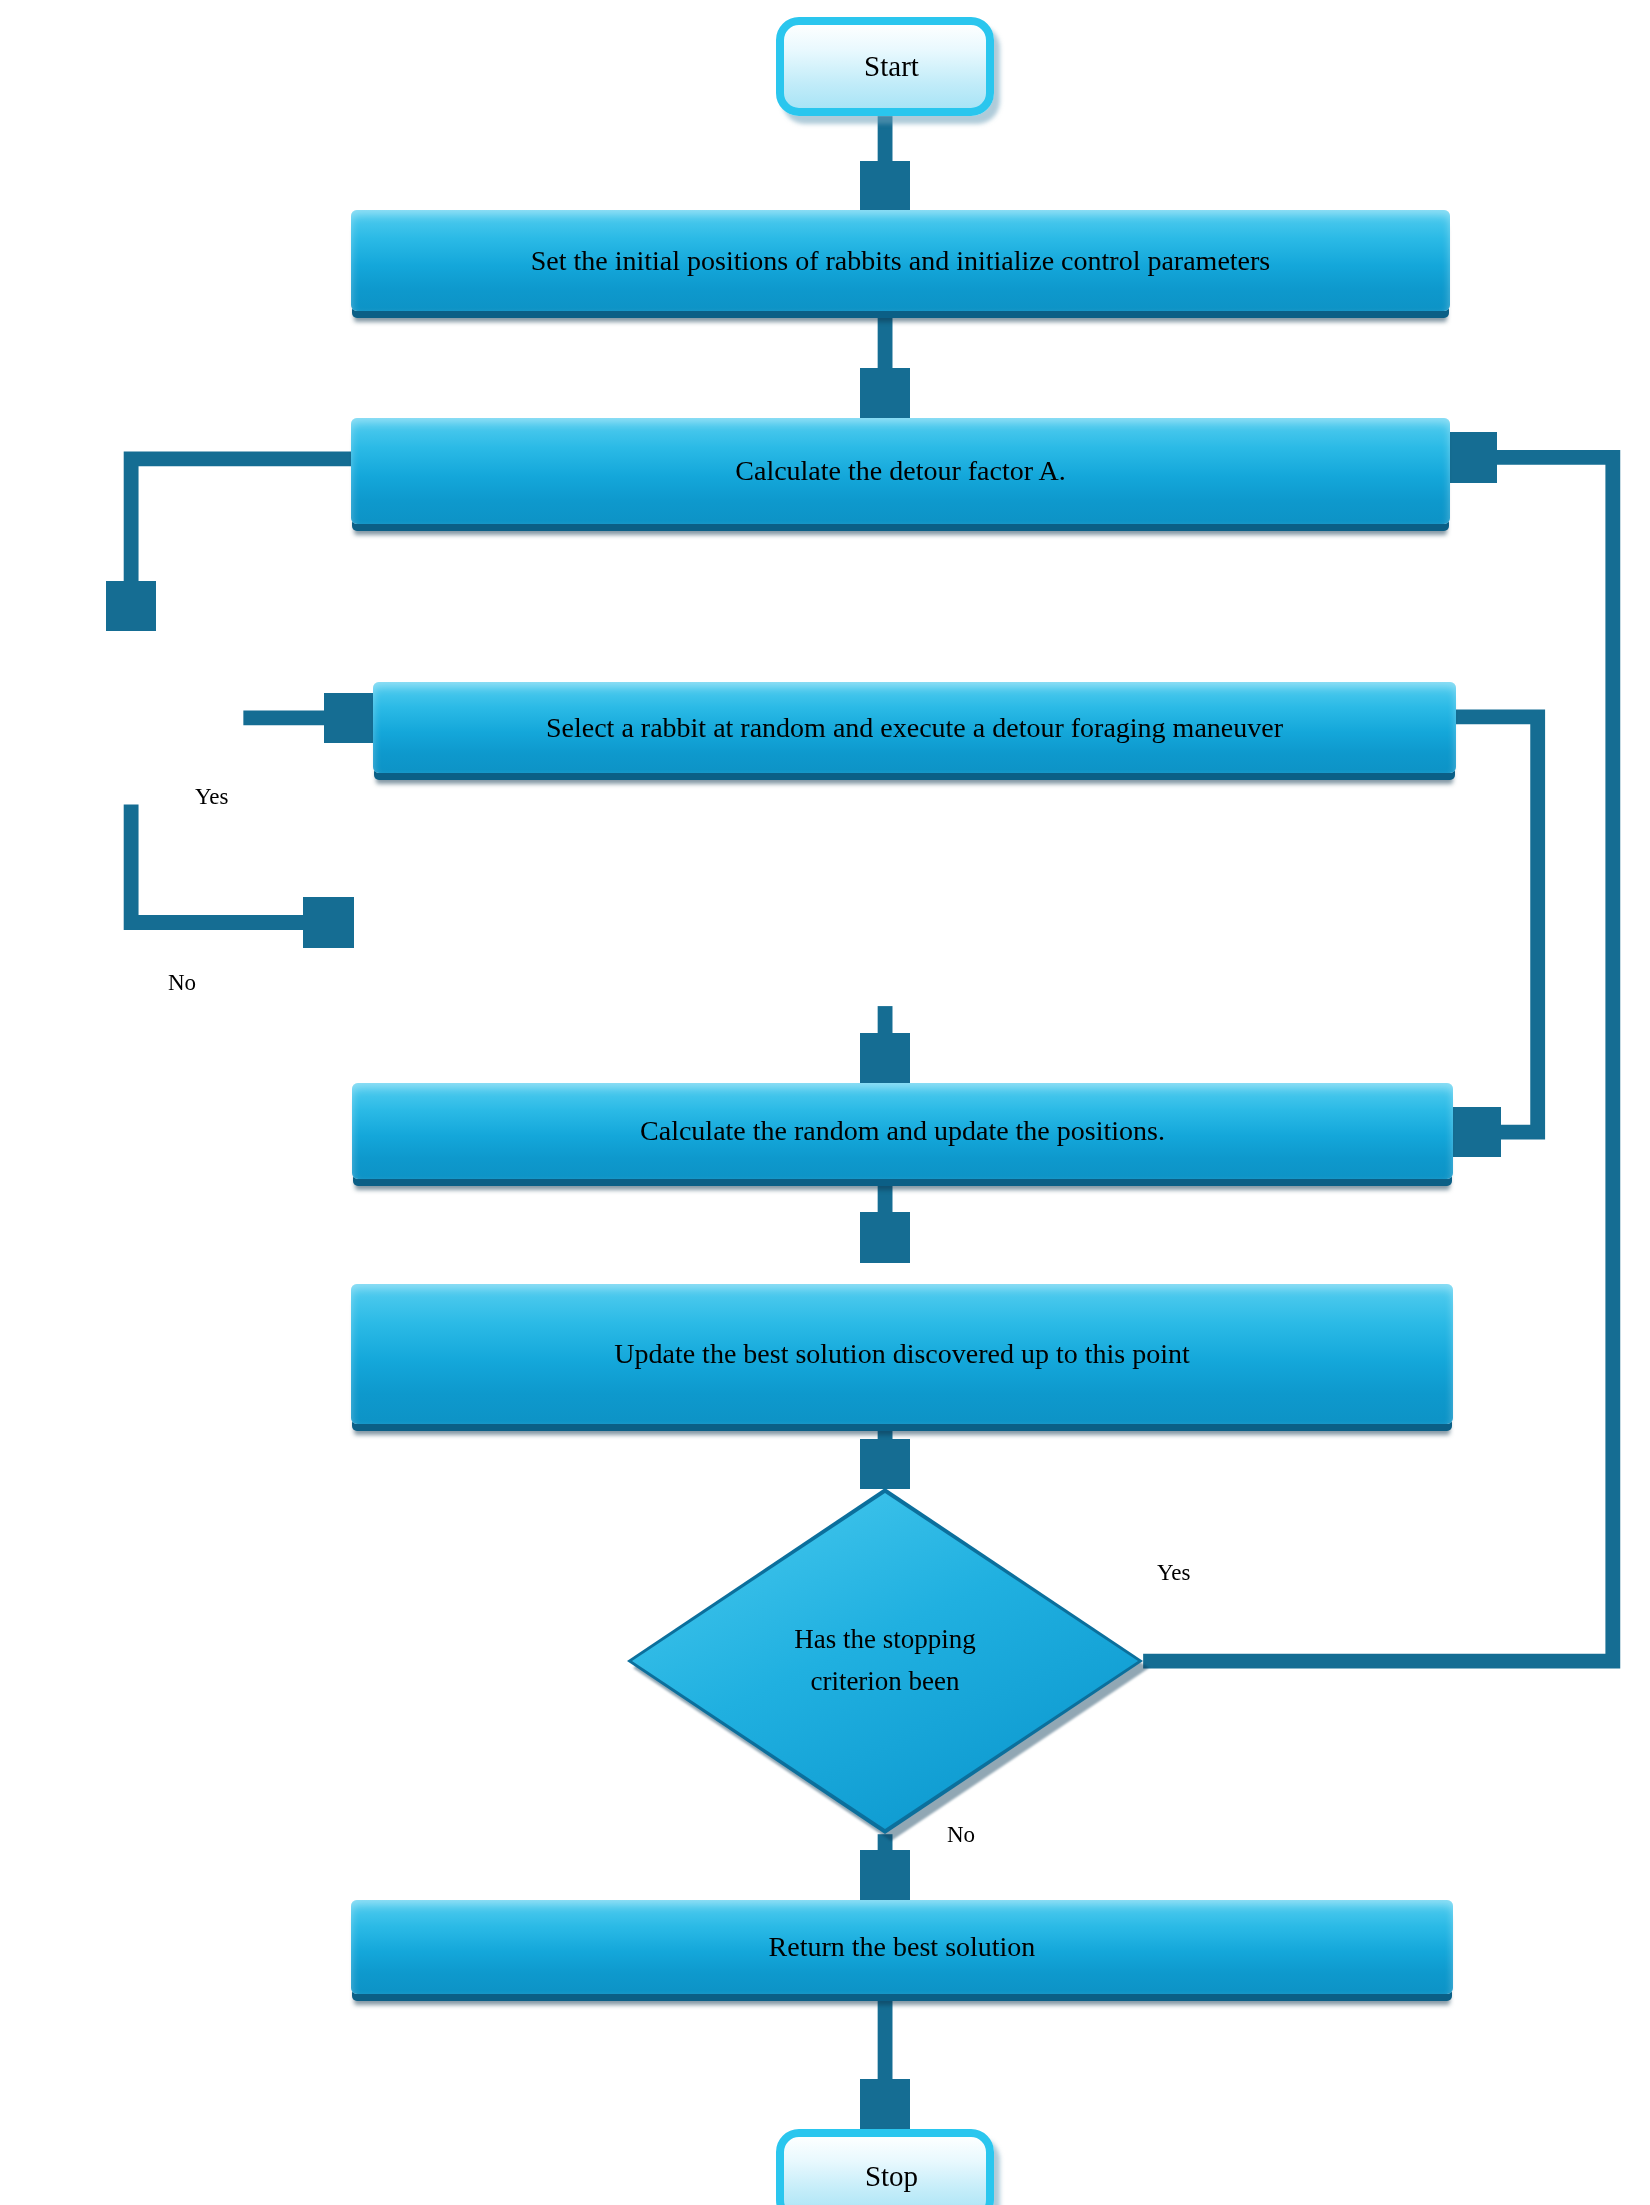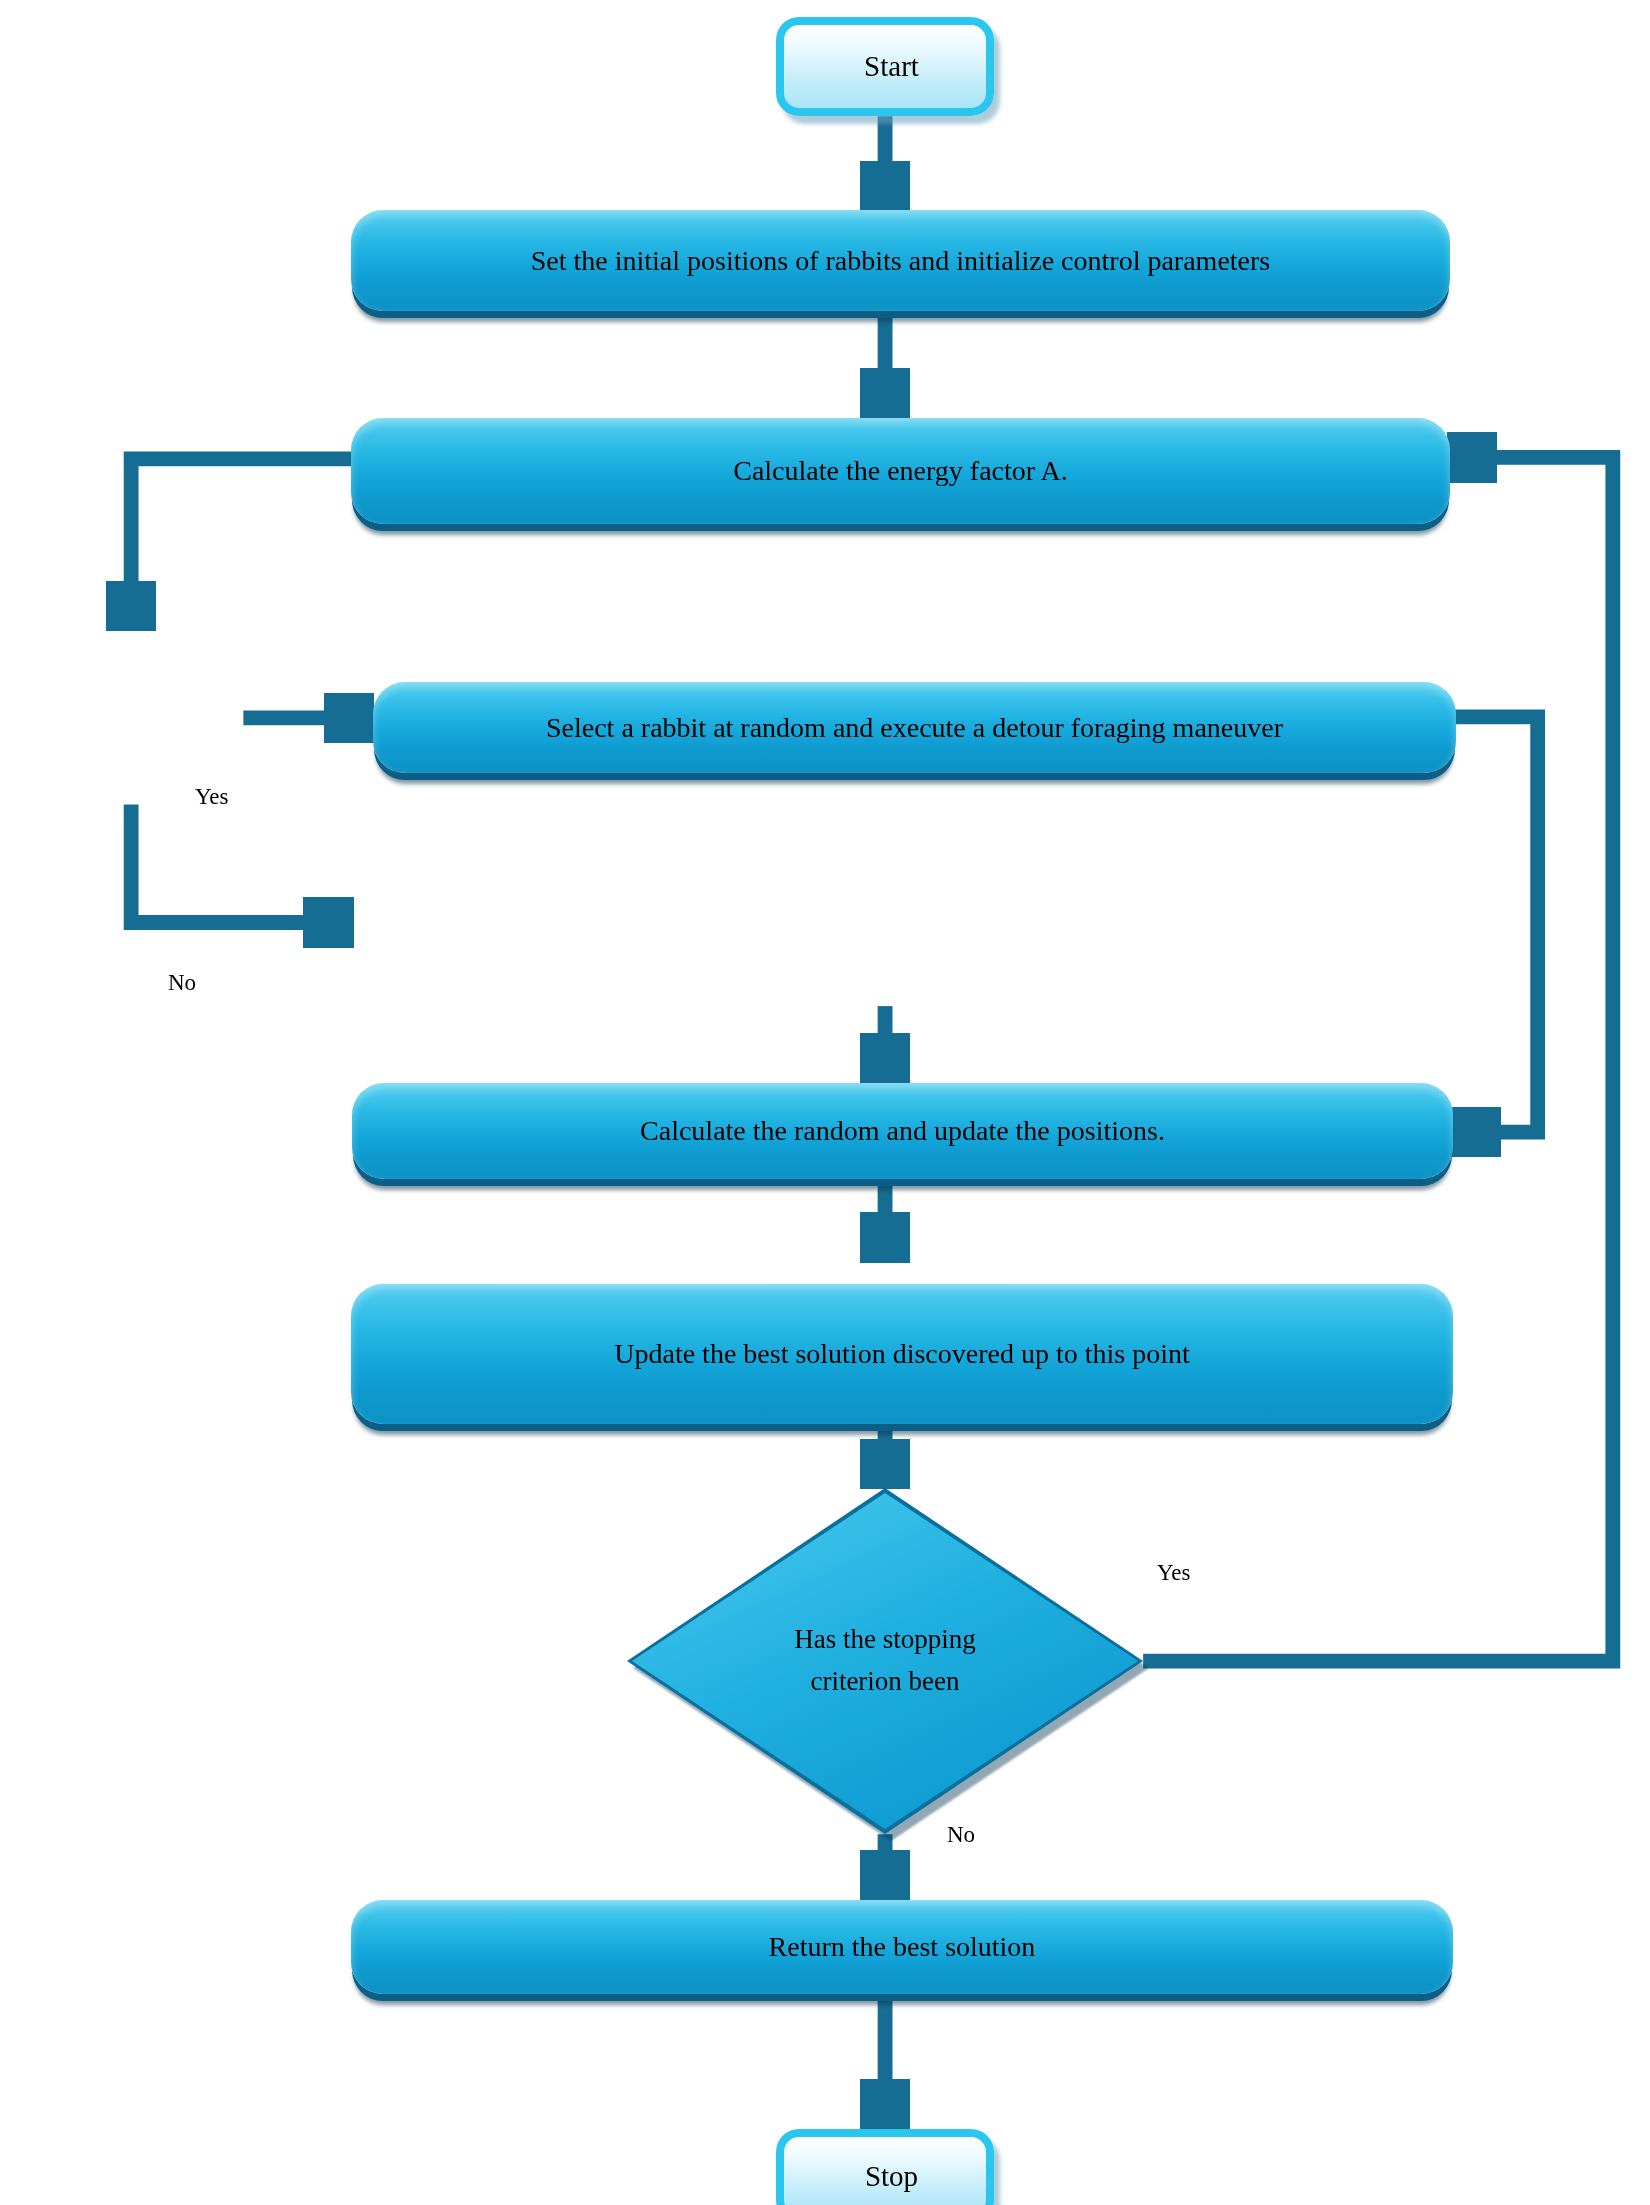--- a/index.html
+++ b/index.html
@@ -12,21 +12,21 @@
     overflow:hidden;
   }
   .edges{position:absolute;left:0;top:0;width:1651px;height:2205px;}
   .edges path{fill:none;stroke:#156d93;stroke-width:30px;}
   .node{
     position:absolute;
     display:flex;align-items:center;justify-content:center;
     text-align:center;box-sizing:border-box;padding-left:13px;
   }
   .process{
-    border-radius:32px;
+    border-radius:6px;
     background:linear-gradient(180deg,#55cef0 0%,#2bbae6 28%,#14a7da 55%,#0e99cd 78%,#0d93c6 100%);
     box-shadow:0 8px 0 -1px #0b5f86, 0 14px 4px -3px rgba(12,52,75,.5),
                inset 0 5px 9px rgba(255,255,255,.35);
     font-size:28px;line-height:2.0;
     padding:0 86px;
   }
   .terminator{
     border-radius:23px;
     border:8px solid #2ac6ee;
     background:linear-gradient(180deg,#fdffff 0%,#e9f9fe 30%,#c2ecf9 70%,#a9e4f6 100%);
@@ -72,21 +72,21 @@
 
   <div class="node terminator" style="left:776px;top:17.3px;width:218px;height:99px">
     <span>Start</span>
   </div>
 
   <div class="node process" style="left:351px;top:210px;width:1099px;height:101px">
     <span>Set the initial positions of rabbits and initialize control parameters</span>
   </div>
 
   <div class="node process" style="left:351px;top:418px;width:1099px;height:106px">
-    <span>Calculate the energy factor A.</span>
+    <span>Calculate the detour factor A.</span>
   </div>
 
 
   <div class="node process" style="left:373px;top:682px;width:1083px;height:91px">
     <span>Select a rabbit at random and execute a detour foraging maneuver</span>
   </div>
 
 
   <div class="node process" style="left:352px;top:1083px;width:1101px;height:96px">
     <span>Calculate the random and update the positions.</span>

